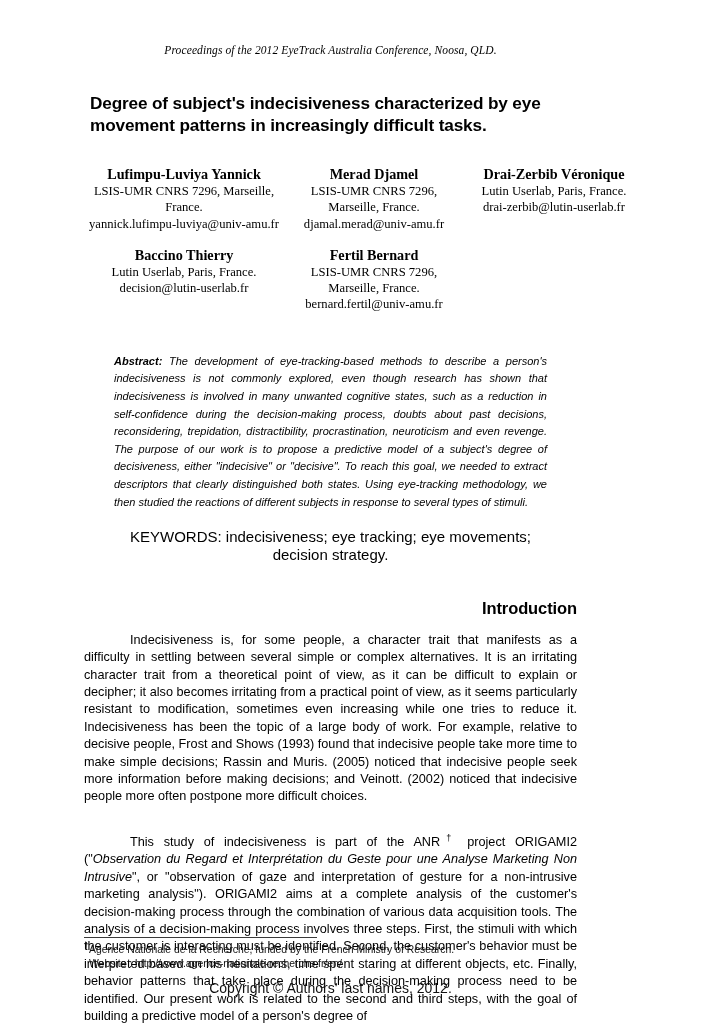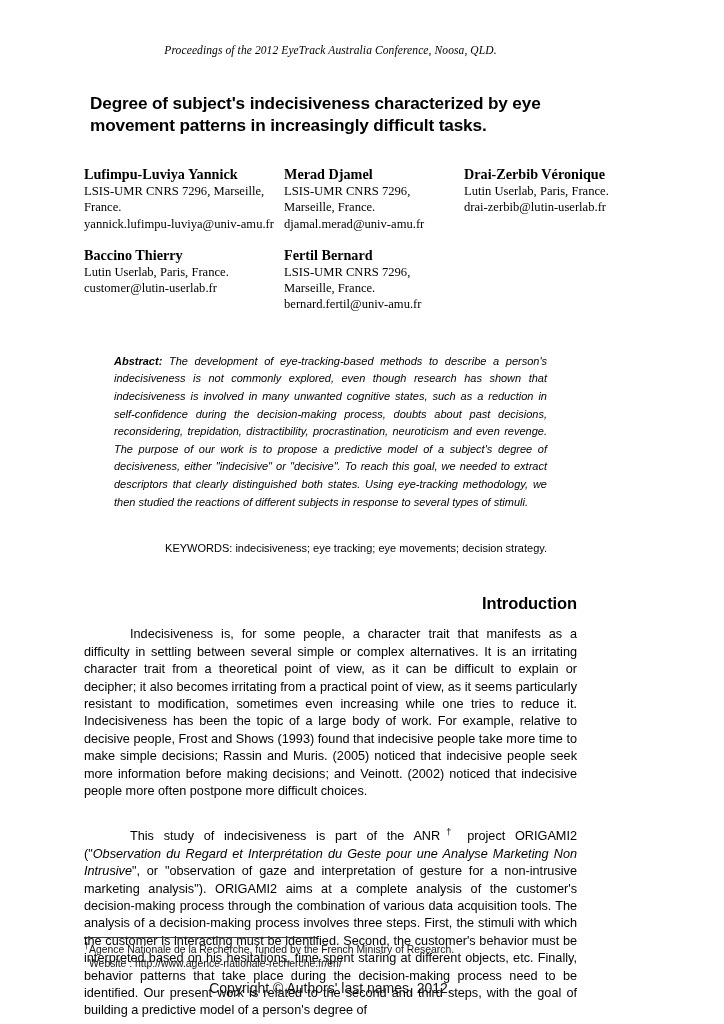--- a/index.html
+++ b/index.html
@@ -52,21 +52,21 @@
   .author-grid {
     margin-top: 29px;
     display: grid;
     grid-template-columns: 200px 180px 180px;
     column-gap: 0px;
     row-gap: 14px;
     font-family: "Liberation Serif", serif;
     justify-content: start;
   }
   .author-block {
-    text-align: left;
+    text-align: center;
     font-size: 12.6px;
     line-height: 16.3px;
   }
   .author-name {
     font-weight: bold;
     font-size: 14.2px;
     line-height: 18px;
     display: block;
   }
   .author-affil { display: block; }
@@ -78,25 +78,25 @@
     font-size: 11px;
     line-height: 17.6px;
     text-align: justify;
     font-style: italic;
   }
   .abstract .abs-label {
     font-weight: bold;
     font-style: italic;
   }
   .keywords {
-    margin: 29px 30px 0 30px;
-    font-size: 11px;
+    margin: 17px 30px 0 30px;
+    font-size: 15px;
     line-height: 17.5px;
     font-style: normal;
-    text-align: right;
+    text-align: center;
   }
 
   
   .section-heading {
     margin-top: 36px;
     font-size: 16.5px;
     font-weight: bold;
     letter-spacing: -0.1px;
     text-align: right;
   }
@@ -176,21 +176,21 @@
 
     <div class="author-block">
       <span class="author-name">Drai-Zerbib Véronique</span>
       <span class="author-affil">Lutin Userlab, Paris, France.</span>
       <span class="author-email">drai-zerbib@lutin-userlab.fr</span>
     </div>
 
     <div class="author-block">
       <span class="author-name">Baccino Thierry</span>
       <span class="author-affil">Lutin Userlab, Paris, France.</span>
-      <span class="author-email">customer@lutin-userlab.fr</span>
+      <span class="author-email">decision@lutin-userlab.fr</span>
     </div>
 
     <div class="author-block">
       <span class="author-name">Fertil Bernard</span>
       <span class="author-affil">LSIS-UMR CNRS 7296, Marseille, France.</span>
       <span class="author-email">bernard.fertil@univ-amu.fr</span>
     </div>
 
   </div>
 

